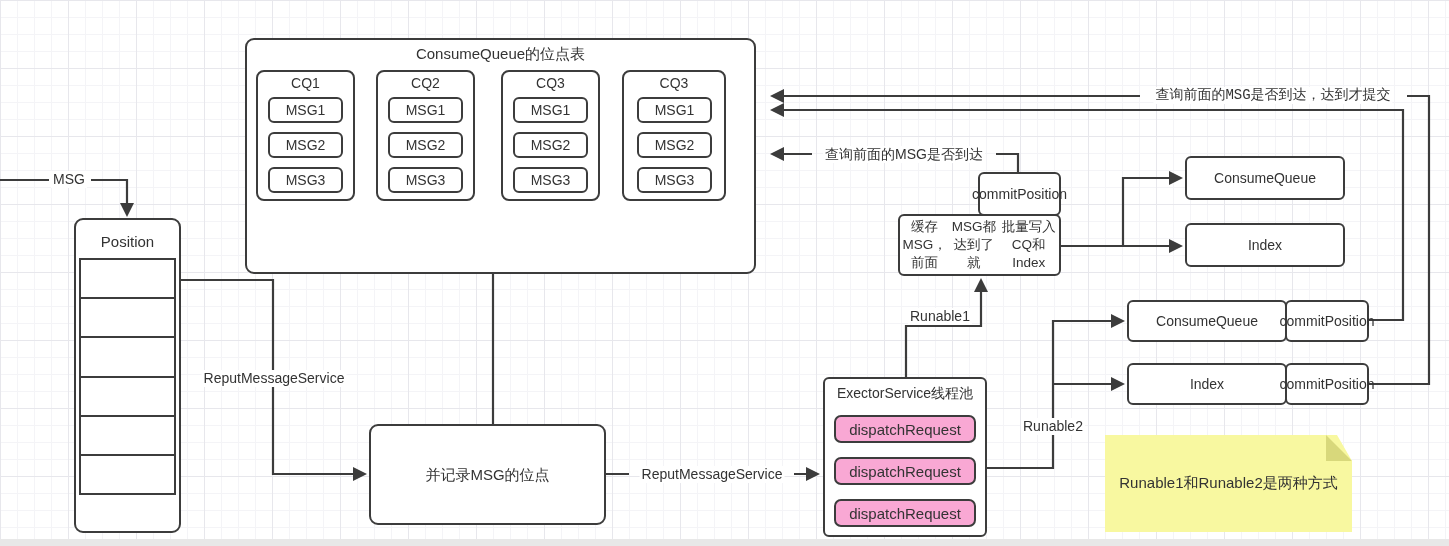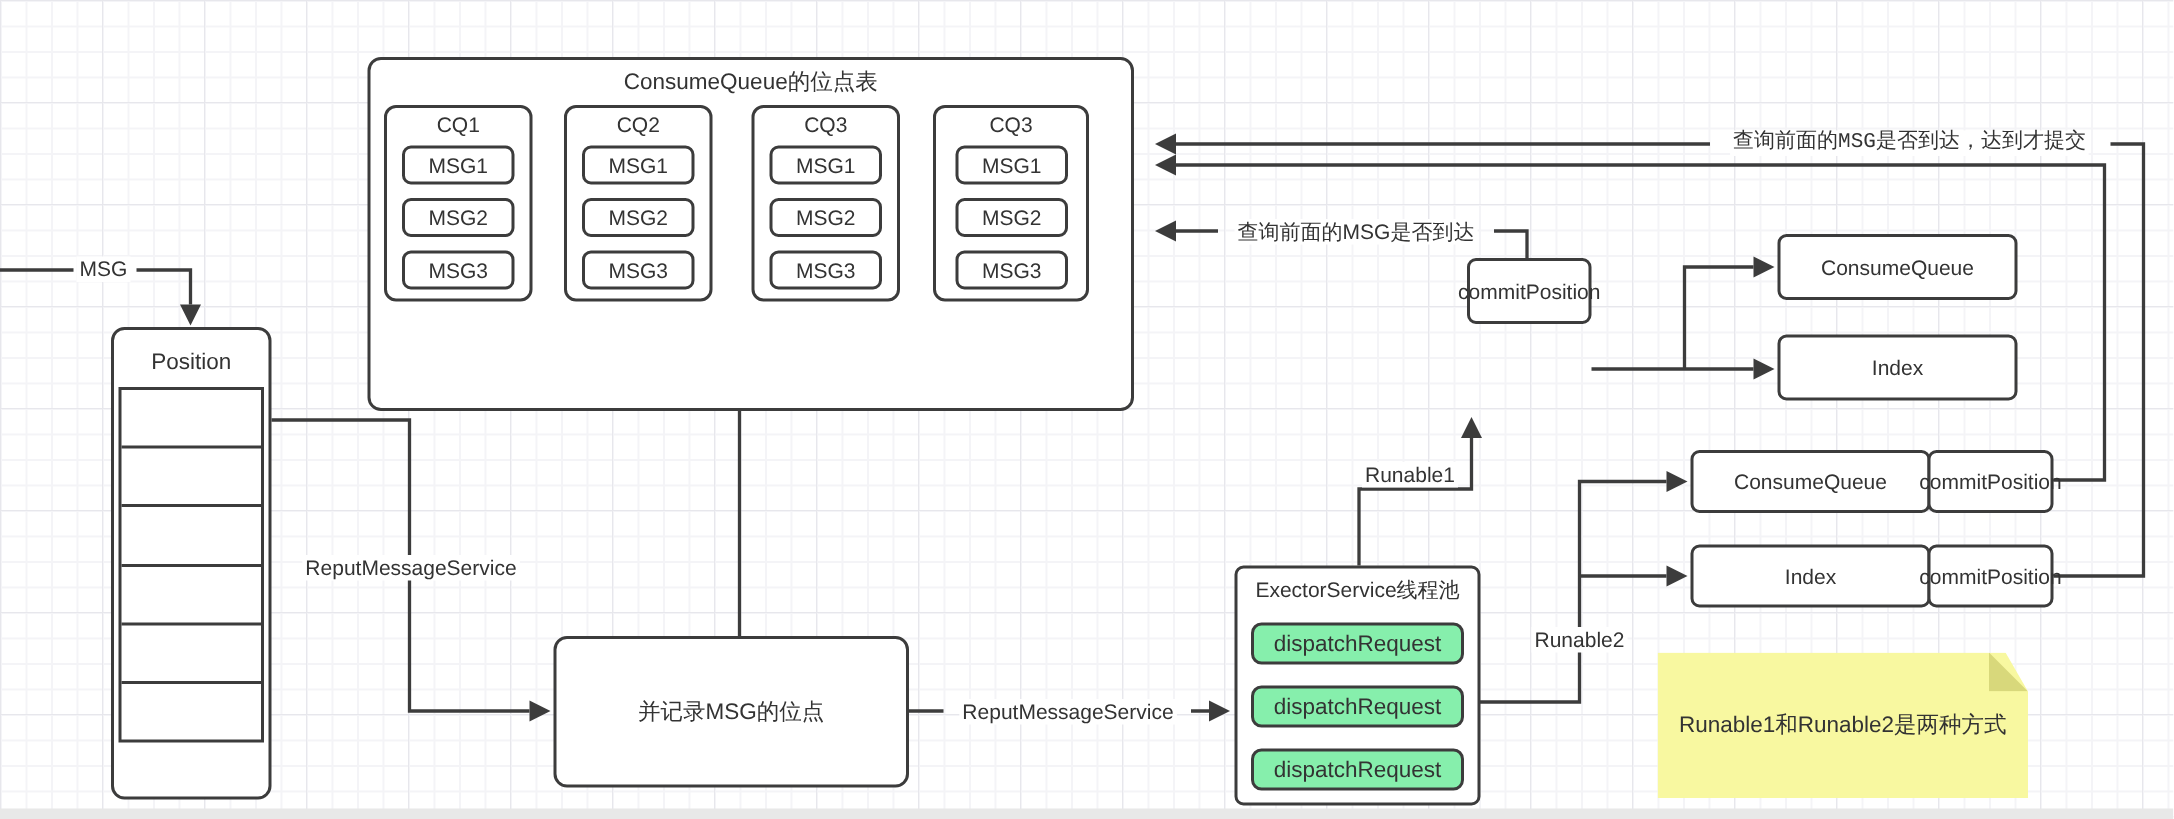--- a/index.html
+++ b/index.html
@@ -26,21 +26,21 @@
   .cq-col{position:absolute;border:2px solid #3c3c3c;border-radius:8px;box-sizing:border-box;background:#fff;}
   .cq-title{position:absolute;left:0;right:0;top:3px;text-align:center;}
   .msg-box{position:absolute;left:10px;width:75px;height:26px;border:2px solid #3c3c3c;border-radius:6px;box-sizing:border-box;
     display:flex;align-items:center;justify-content:center;background:#fff;}
   .cl-title{position:absolute;left:0;right:0;top:13px;text-align:center;font-size:15px;}
   .cl-rows{position:absolute;left:3px;right:3px;top:38px;height:237px;border:2px solid #3c3c3c;box-sizing:border-box;background:#fff;display:flex;flex-direction:column;}
   .cl-row{flex:1;border-bottom:2px solid #3c3c3c;}
   .cl-row:last-child{border-bottom:none;}
   .ex-title{position:absolute;left:0;right:0;top:6px;text-align:center;}
   .dr-box{position:absolute;left:9px;width:142px;height:28px;border:2px solid #3c3c3c;border-radius:7px;box-sizing:border-box;
-    display:flex;align-items:center;justify-content:center;background:#86efac;font-size:15px;}
+    display:flex;align-items:center;justify-content:center;background:#f9a8d4;font-size:15px;}
   .note{position:absolute;left:1105px;top:435px;width:247px;height:97px;
     clip-path:polygon(0 0,232px 0,100% 26px,100% 100%,0 100%);
     display:flex;align-items:center;justify-content:center;font-size:15px;}
   .note-fold{position:absolute;right:0;top:0;width:26px;height:26px;clip-path:polygon(0 0,100% 100%,0 100%);}
   .bottom-bar{position:absolute;left:0;bottom:0;width:100%;height:7px;background:#e8e8e8;}
   .two-line{line-height:19px;}
 </style>
 </head>
 <body>
 
@@ -128,20 +128,25 @@
     <div class="dr-box" style="top:36px;">dispatchRequest</div>
     <div class="dr-box" style="top:78px;">dispatchRequest</div>
     <div class="dr-box" style="top:120px;">dispatchRequest</div>
   </div>
 
   <div class="box r5 center" style="left:978px;top:172px;width:83px;height:44px;line-height:19px;">
     <div>commit</div>
     <div>Position</div>
   </div>
 
+  <div class="box r5 center" style="left:898px;top:214px;width:163px;height:62px;font-size:13.5px;line-height:18px;">
+    <div>缓存MSG，前面</div>
+    <div>MSG都达到了就</div>
+    <div>批量写入CQ和Index</div>
+  </div>
 
   <div class="box r5 center" style="left:1185px;top:156px;width:160px;height:44px;">
     <div>ConsumeQueue</div>
   </div>
   <div class="box r5 center" style="left:1185px;top:223px;width:160px;height:44px;">
     <div>Index</div>
   </div>
 
   <div class="box r5 center" style="left:1127px;top:300px;width:160px;height:42px;">
     <div>ConsumeQueue</div>

